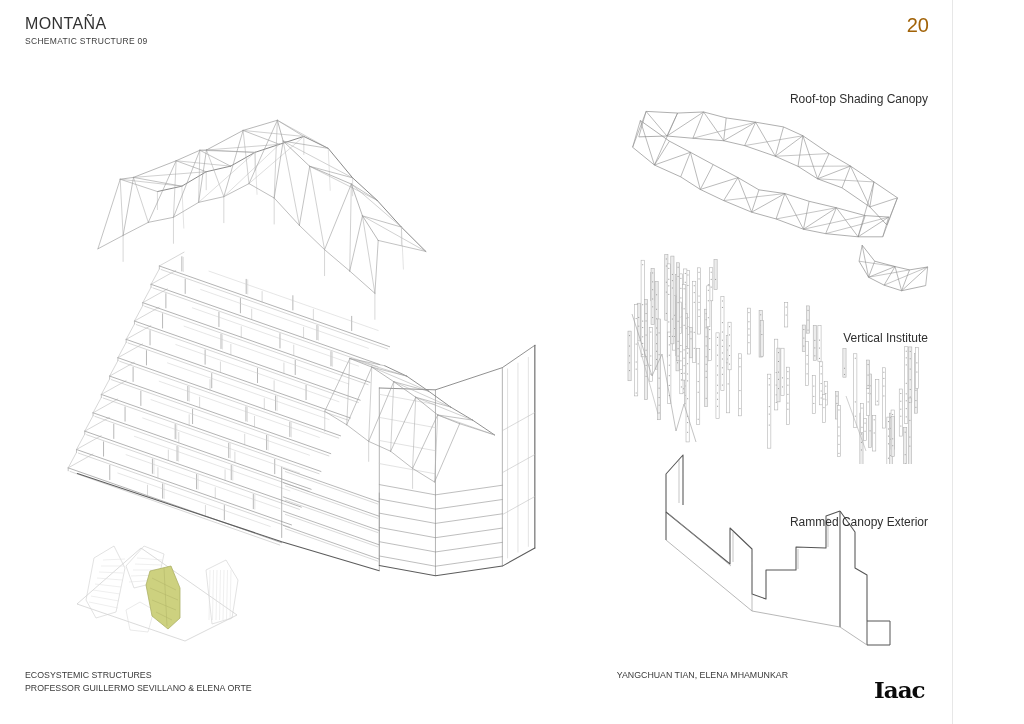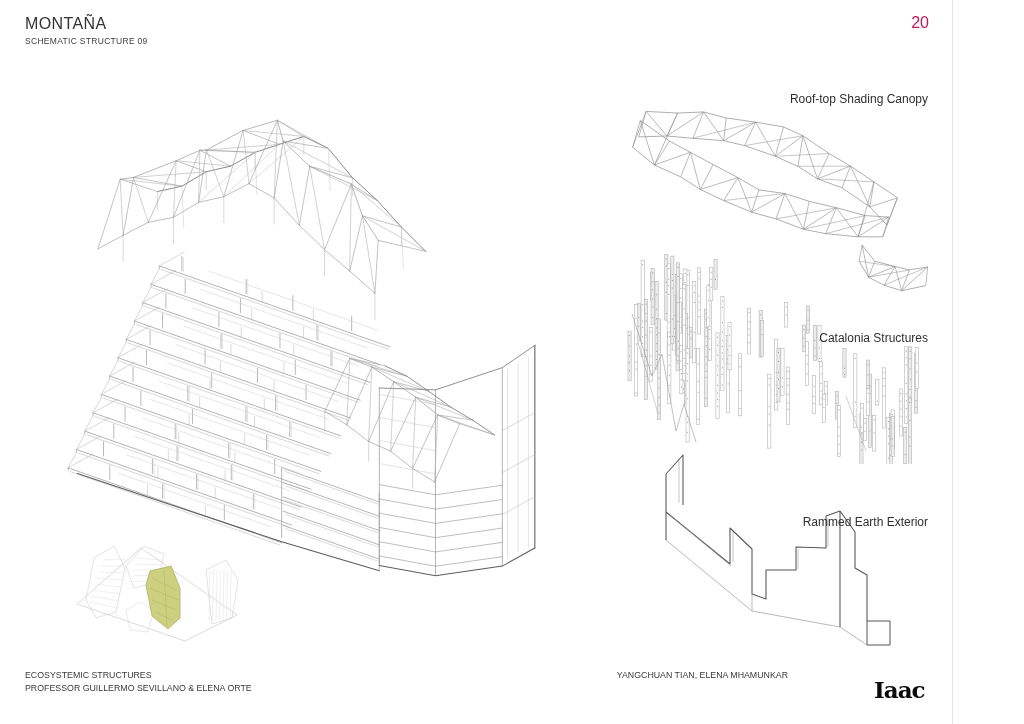--- a/index.html
+++ b/index.html
@@ -1,20 +1,20 @@
 <!DOCTYPE html>
 <html><head>
 <meta charset="utf-8">
 <style>
   html,body{margin:0;padding:0;background:#fff;}
   .sheet{position:relative;width:952px;height:724px;background:#fff;outline:1px solid #e7e7e7;
          font-family:"Liberation Sans",sans-serif;overflow:hidden;}
   .title{position:absolute;left:25px;top:15px;font-size:16px;font-weight:500;color:#323232;letter-spacing:.4px;}
   .subtitle{position:absolute;left:25px;top:36px;font-size:8.5px;font-weight:400;color:#3d3d3d;letter-spacing:.3px;}
-  .pagenum{position:absolute;right:23px;top:14px;font-size:16px;color:#be185d;}
+  .pagenum{position:absolute;right:23px;top:14px;font-size:20px;color:#a16207;}
   .dlabel{position:absolute;right:24px;width:220px;text-align:right;font-size:12px;color:#2f2f2f;}
   .lbl-canopy{top:92px;}
   .lbl-vertical{top:331px;}
   .lbl-rammed{top:515px;}
   .svgabs{position:absolute;}
   .foot{position:absolute;font-size:8.8px;color:#3a3a3a;line-height:13px;}
   .foot-left{left:25px;top:669px;}
   .foot-right{right:164px;top:669px;text-align:right;}
   .logo{position:absolute;left:874px;top:675px;display:flex;align-items:center;height:30px;gap:38px;}
   .logo-word{font-family:"DejaVu Serif",serif;font-weight:bold;font-size:23px;color:#0a0a0a;
@@ -1015,22 +1015,22 @@
         <polyline points="36,92 122,163 210,179 237,197" fill="none" stroke="#a0a0a0" stroke-width="0.75"></polyline>
         <line x1="122" y1="146" x2="122" y2="163" stroke="#a0a0a0" stroke-width="0.7"></line>
         <line x1="39" y1="66" x2="101" y2="118" stroke="#a0a0a0" stroke-width="0.6"></line>
         <line x1="103" y1="84" x2="103" y2="114" stroke="#a0a0a0" stroke-width="0.6"></line>
         <line x1="168" y1="101" x2="168" y2="121" stroke="#a0a0a0" stroke-width="0.6"></line>
         <line x1="198" y1="70" x2="198" y2="99" stroke="#a0a0a0" stroke-width="0.6"></line>
       </g>
     </svg>
 
   <div class="dlabel lbl-canopy">Roof-top Shading Canopy</div>
-  <div class="dlabel lbl-vertical">Catalonia Structures</div>
-  <div class="dlabel lbl-rammed">Rammed Earth Exterior</div>
+  <div class="dlabel lbl-vertical">Vertical Institute</div>
+  <div class="dlabel lbl-rammed">Rammed Canopy Exterior</div>
 
   <div class="foot foot-left">
     <div>ECOSYSTEMIC STRUCTURES</div>
     <div>PROFESSOR GUILLERMO SEVILLANO &amp; ELENA ORTE</div>
   </div>
 
   <div class="foot foot-right">
     <div>YANGCHUAN TIAN, ELENA MHAMUNKAR</div>
   </div>
 

